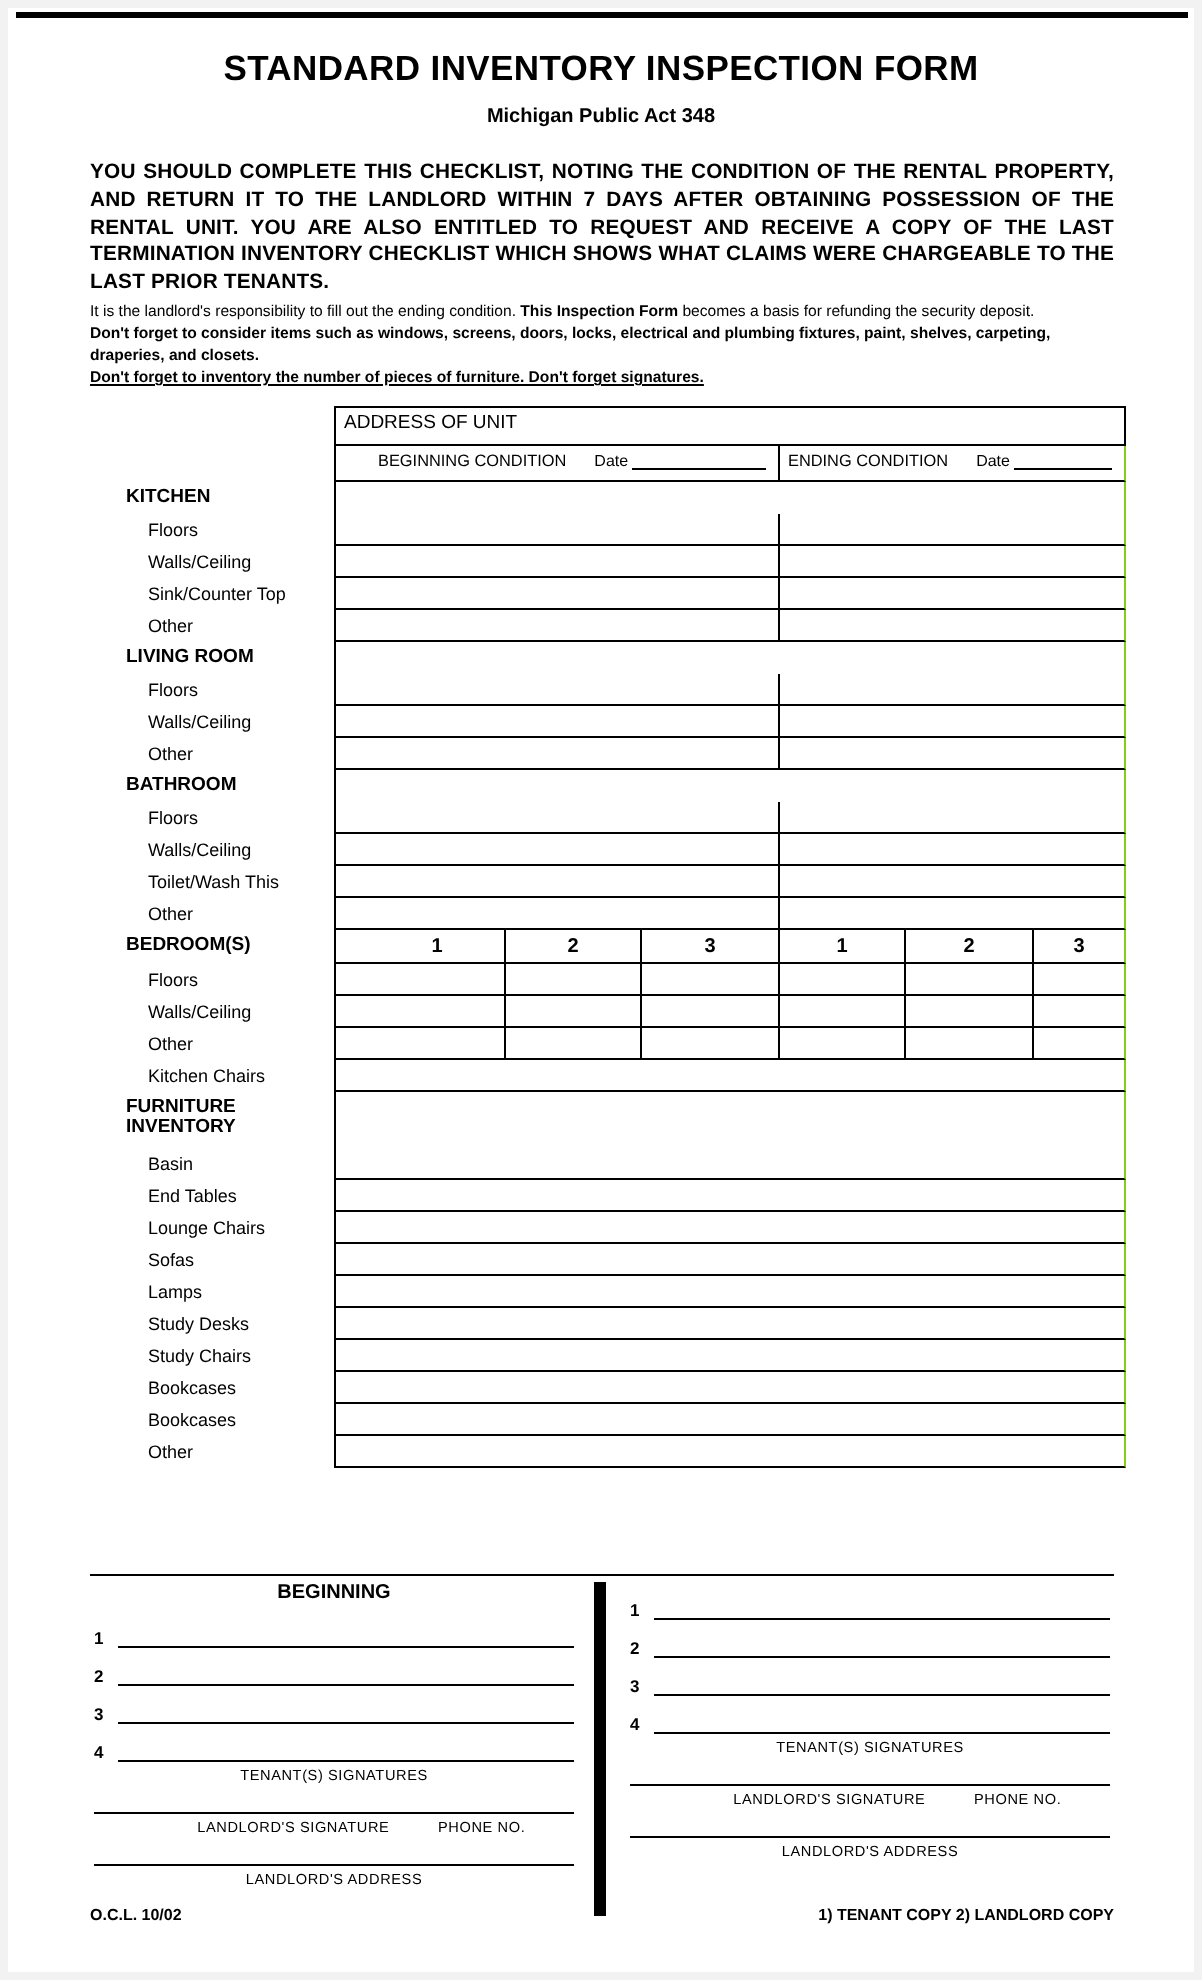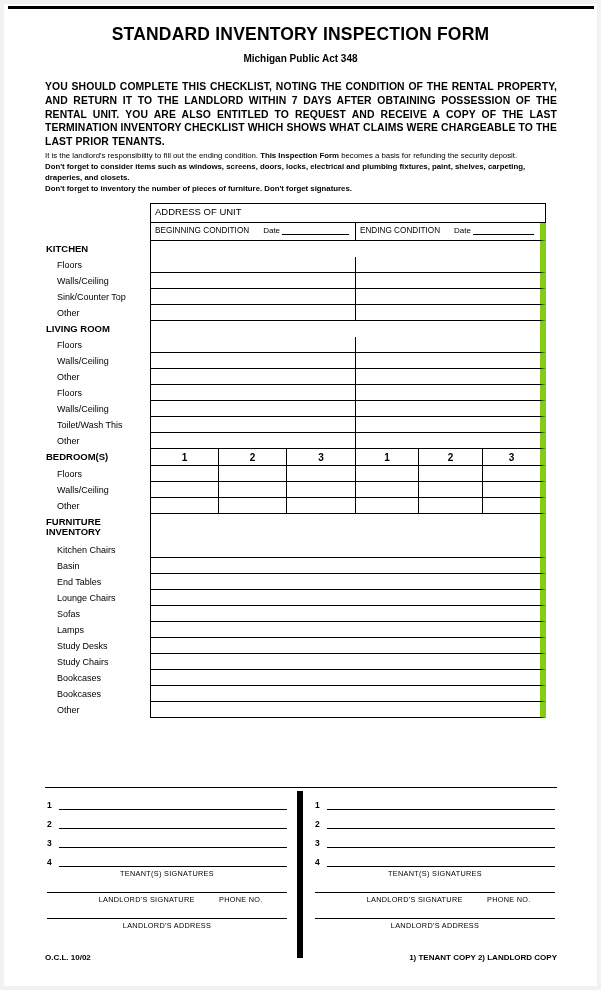--- a/index.html
+++ b/index.html
@@ -10,28 +10,28 @@
   .top-rule { position:absolute; left:8px; top:6px; width:586px; height:3px; background:#000; }
   .title { position:absolute; top:24px; left:0; width:100%; text-align:center;
            font-size:17.5px; font-weight:bold; letter-spacing:.2px; }
   .subtitle { position:absolute; top:53px; left:0; width:100%; text-align:center;
               font-size:10px; font-weight:bold; }
   .intro { position:absolute; top:80px; left:45px; width:512px; font-size:10.4px;
            font-weight:bold; line-height:13.8px; text-align:justify; letter-spacing:.1px; }
   .note1 { position:absolute; top:151px; left:45px; font-size:7.8px; }
   .note2 { position:absolute; top:162px; left:45px; width:505px; font-size:7.8px;
            font-weight:bold; line-height:10.5px; }
-  .note3 { position:absolute; top:184px; left:45px; font-size:7.8px; font-weight:bold; }
-
-  .grid { position:absolute; top:203px; left:45px; width:501px; font-size:9px; }
+  .note3 { position:absolute; top:184px; left:45px; font-size:7.8px; font-weight:bold;text-decoration:underline; }
+
+  .grid { position:absolute; top:203px; left:62px; width:501px; font-size:9px; }
   .g-row { display:flex; }
   .g-label { width:105px; padding:3px 2px 0 12px; font-size:9px; line-height:10px; }
   .g-label.sec { font-weight:bold; font-size:9.5px; padding-left:1px; }
   .g-area { flex:1; display:flex; position:relative;
-            border-left:1px solid #000; border-right:6px solid #84cc16; }
+            border-left:1px solid #000; border-right:1px solid #84cc16;padding-left:17px; }
   .g-area.box { border:1px solid #000; align-items:flex-start; padding:2px 4px; }
   .addr-label { font-size:9.5px; }
   .g-area.bline { border-bottom:1px solid #000; }
   .half-l { width:205px; border-right:1px solid #000; height:100%; }
   .half-r { flex:1; height:100%; }
   .cond { display:flex; align-items:flex-start; padding:3px 4px 0 4px; font-size:8.2px; }
   .cond-t { white-space:nowrap; }
   .date-t { margin-left:14px; font-size:8px; white-space:nowrap; }
   .dateline { flex:1; border-bottom:1px solid #000; margin:0 2px; height:9px; }
   .bcell { height:100%; }
@@ -147,20 +147,24 @@
         </div>
       </div>
       <div class="g-row" style="height:16px">
         <div class="g-label item">Other</div>
         <div class="g-area bline">
           <div class="half-l"></div>
           <div class="half-r"></div>
         </div>
       </div>
       <div class="g-row" style="height:16px">
+        <div class="g-label sec">BATHROOM</div>
+        <div class="g-area"></div>
+      </div>
+      <div class="g-row" style="height:16px">
         <div class="g-label item">Floors</div>
         <div class="g-area bline">
           <div class="half-l"></div>
           <div class="half-r"></div>
         </div>
       </div>
       <div class="g-row" style="height:16px">
         <div class="g-label item">Walls/Ceiling</div>
         <div class="g-area bline">
           <div class="half-l"></div>
@@ -230,29 +234,29 @@
         <div class="g-label item">Other</div>
         <div class="g-area bline">
           <div class="bcell br" style="width:68px"></div>
           <div class="bcell br" style="width:68px"></div>
           <div class="bcell br" style="width:69px"></div>
           <div class="bcell br" style="width:63px"></div>
           <div class="bcell br" style="width:64px"></div>
           <div class="bcell bfill"></div>
         </div>
       </div>
+      <div class="g-row" style="height:16px">
+        <div class="g-label item">Kitchen Chairs</div>
+        <div class="g-area bline"></div>
+      </div>
       <div class="g-row" style="height:28px">
         <div class="g-label sec">FURNITURE INVENTORY</div>
         <div class="g-area"></div>
       </div>
       <div class="g-row" style="height:16px">
-        <div class="g-label item">Kitchen Chairs</div>
-        <div class="g-area bline"></div>
-      </div>
-      <div class="g-row" style="height:16px">
         <div class="g-label item">Basin</div>
         <div class="g-area bline"></div>
       </div>
       <div class="g-row" style="height:16px">
         <div class="g-label item">End Tables</div>
         <div class="g-area bline"></div>
       </div>
       <div class="g-row" style="height:16px">
         <div class="g-label item">Lounge Chairs</div>
         <div class="g-area bline"></div>
@@ -285,20 +289,21 @@
         <div class="g-label item">Other</div>
         <div class="g-area bline"></div>
       </div>
     </div>
 
   <div class="sig-sep"></div>
 
   <div class="sig-area">
 
     <div class="sig-col">
+      <div class="sig-title">BEGINNING</div>
       <div class="s-line">
         <span class="s-num">1</span>
         <span class="s-rule"></span>
       </div>
       <div class="s-line">
         <span class="s-num">2</span>
         <span class="s-rule"></span>
       </div>
       <div class="s-line">
         <span class="s-num">3</span>

